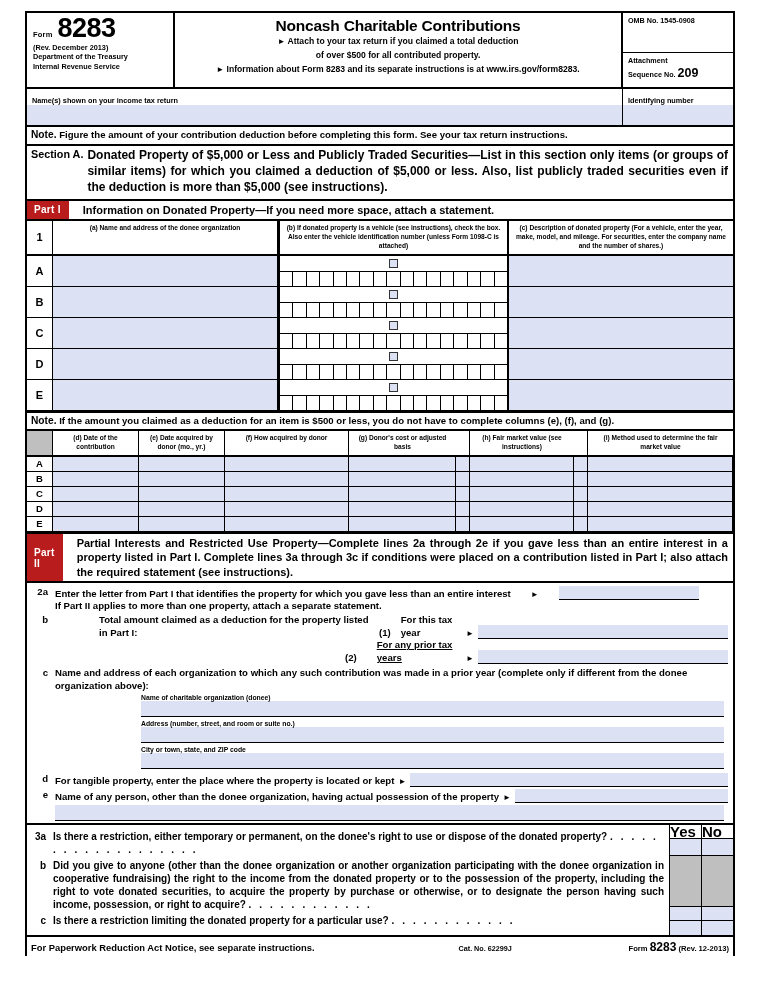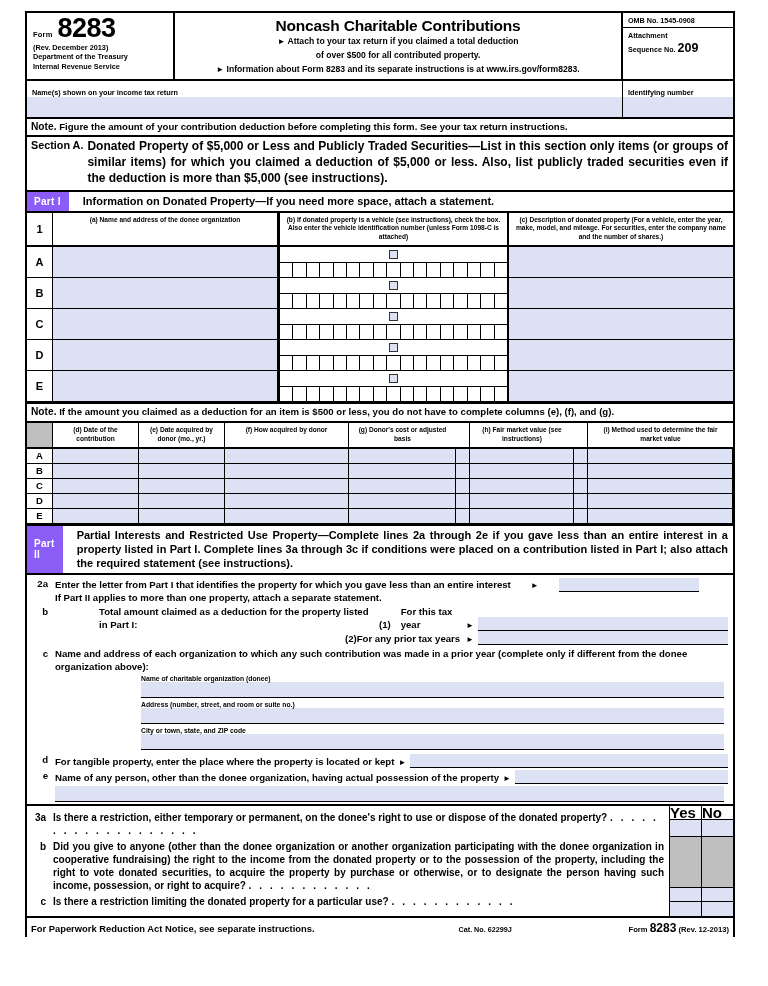--- a/index.html
+++ b/index.html
@@ -26,39 +26,39 @@
   .hdr-l{width:148px;padding:3px 4px 2px 6px;border-right:2px solid #000;box-sizing:border-box;}
   .formline{display:flex;align-items:flex-end;gap:5px;}
   .lbl-form{font-size:7.5px;font-weight:bold;letter-spacing:.2px;padding-bottom:3px;}
   .num8283{font-size:27px;font-weight:bold;letter-spacing:-.5px;line-height:.95;}
   .hdr-l-sub{font-size:7.3px;line-height:1.32;font-weight:bold;margin-top:1px;}
   .hdr-c{flex:1;padding:4px 4px 3px 4px;text-align:center;box-sizing:border-box;border-right:2px solid #000;}
   .title{font-size:15.5px;font-weight:bold;letter-spacing:-.2px;line-height:1.1;}
   .subl{font-size:8.6px;font-weight:bold;line-height:1.38;margin-top:2px;}
   .hdr-r{width:110px;box-sizing:border-box;}
   .hdr-r .cell{padding:3px 5px;font-size:7.2px;font-weight:bold;line-height:1.3;}
-  .omb{height:15px;box-sizing:border-box;border-bottom:1px solid #000;}
+  .omb{height:40px;box-sizing:border-box;border-bottom:1px solid #000;}
   .attseq{height:34px;box-sizing:border-box;}
   .seqnum{font-size:12.5px;font-weight:bold;}
   
   .namerow{display:flex;border-bottom:2px solid #000;}
   .name-l{flex:1;border-right:1px solid #000;box-sizing:border-box;}
   .name-r{width:110px;box-sizing:border-box;}
   .capt{font-size:7.3px;font-weight:bold;padding:7px 5px 0 5px;}
   .inputband{height:20px;}
   
   .noteline{font-size:9.6px;font-weight:bold;padding:2px 4px 2px 4px;border-bottom:2px solid #000;line-height:1.25;}
   .noteline .nb{font-weight:bold;font-size:10.2px;}
   
   .secA{display:flex;padding:2px 5px 3px 4px;border-bottom:2px solid #000;}
   .secA-label{font-size:10.8px;font-weight:bold;white-space:nowrap;padding-right:4px;}
   .secA-body{font-size:12px;font-weight:bold;line-height:1.33;text-align:justify;}
   
   .partrow{display:flex;align-items:stretch;border-bottom:2px solid #000;}
-  .partbox{background:#8b5cf6;color:#fff;font-size:10px;font-weight:bold;
+  .partbox{background:#b91c1c;color:#fff;font-size:10px;font-weight:bold;
            padding:2px 8px 2px 7px;letter-spacing:.3px;display:flex;align-items:center;}
   .parttitle{font-size:11px;font-weight:bold;padding:2px 0 2px 14px;line-height:1.3;}
   .parttitle.multi{text-align:justify;padding-right:5px;}
   
   .t1head{display:flex;border-bottom:2px solid #000;}
   .c-ltr{width:26px;box-sizing:border-box;}
   .c-a{width:225px;box-sizing:border-box;}
   .c-b{width:231px;box-sizing:border-box;}
   .c-c{flex:1;box-sizing:border-box;}
   .colhd{font-size:6.6px;font-weight:bold;line-height:1.35;text-align:center;padding:3px 4px 3px 4px;}
@@ -456,21 +456,21 @@
         <span style="margin-left:6px;">(1)</span>
         <span style="margin-left:10px;">For this tax year</span>
         <span class="arrow" style="margin-left:auto;margin-right:4px;">►</span>
         <span class="blank" style="width:250px;flex:none;"></span>
       </div>
     </div>
     <div class="pline">
       <div class="pnum"></div>
       <div class="ptxt" style="display:flex;align-items:flex-end;">
         <span style="margin-left:290px;">(2)</span>
-        <span style="margin-left:0;">For any prior tax years</span>
+        <span style="margin-left:20px;text-decoration:underline;">For any prior tax years</span>
         <span class="arrow" style="margin-left:auto;margin-right:4px;">►</span>
         <span class="blank" style="width:250px;flex:none;"></span>
       </div>
     </div>
 
     <div class="pline" style="margin-top:3px;">
       <div class="pnum">c</div>
       <div class="ptxt">Name and address of each organization to which any such contribution was made in a prior year (complete only if different from the donee organization above):</div>
     </div>
 

